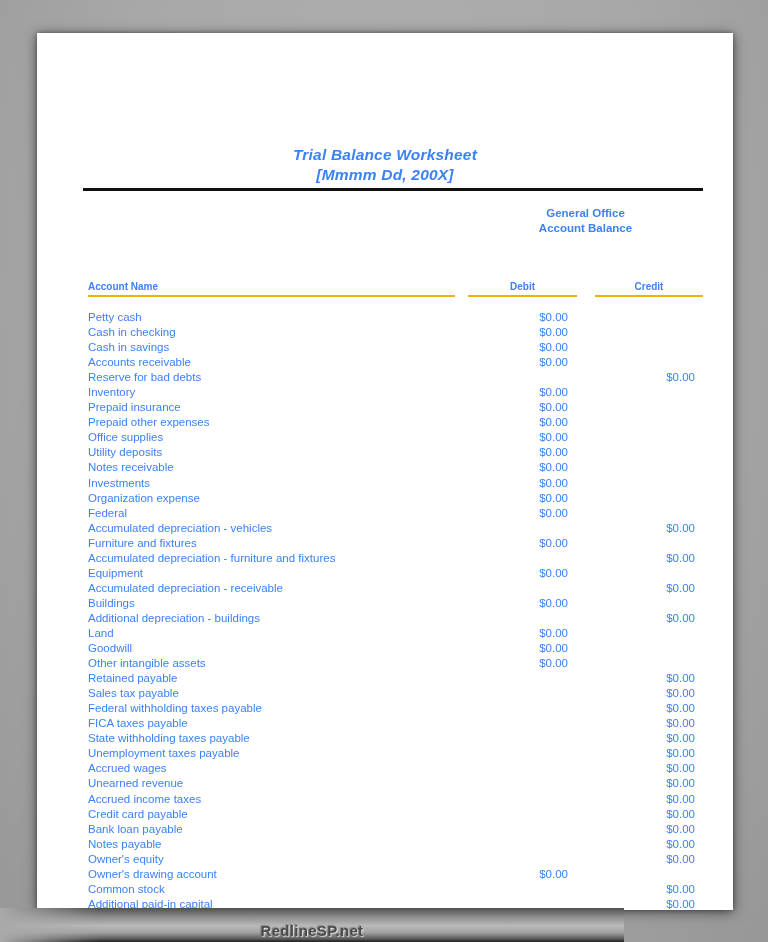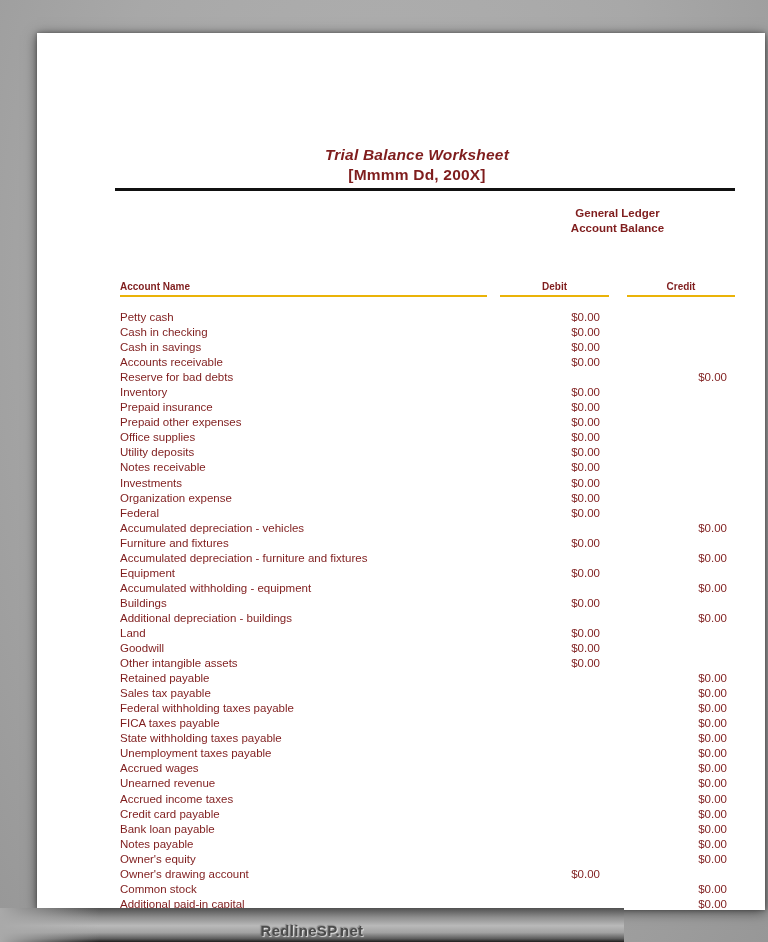--- a/index.html
+++ b/index.html
@@ -14,33 +14,32 @@
     background: radial-gradient(ellipse at 50% 32%, #b1b1b1 0%, #a8a8a8 55%, #979797 100%);
     overflow: hidden;
   }
   .page {
     position: absolute;
     left: 37px; top: 33px;
     width: 696px; height: 877px;
     background: #ffffff;
     box-shadow: 0 2px 12px rgba(0,0,0,0.55), 0 0 4px rgba(0,0,0,0.35);
     overflow: hidden;
-    color: #7f1d1d;
-    padding-left: 32px;
+    color: #3b82f6;
   }
   .doc-title {
     margin-top: 112px;
     text-align: center;
     font-size: 15.5px; font-weight: bold; font-style: italic;
     line-height: 20px;
     letter-spacing: 0.2px;
   }
   .doc-subtitle {
     text-align: center;
-    font-size: 15.5px; font-weight: bold; 
+    font-size: 15.5px; font-weight: bold; font-style: italic;
     line-height: 20px;
     letter-spacing: 0.2px;
   }
   .title-rule {
     height: 3px;
     background: #111;
     margin: 3px 30px 0 46px;
   }
   .content { padding: 0 30px 0 51px; }
   .group-row { display: flex; margin-top: 15px; }
@@ -105,21 +104,21 @@
 
     <div class="doc-subtitle">[Mmmm Dd, 200X]</div>
 
     <div class="title-rule"></div>
 
     <div class="content">
 
       <div class="group-row">
         <div class="group-spacer"></div>
         <div class="gl-group">
-          <div>General Ledger</div>
+          <div>General Office</div>
           <div>Account Balance</div>
         </div>
       </div>
 
       <div class="col-headers">
         <div class="col-h acc-h">Account Name</div>
         <div class="gap1"></div>
         <div class="col-h debit-h">Debit</div>
         <div class="gap2"></div>
         <div class="col-h credit-h">Credit</div>
@@ -264,21 +263,21 @@
 
   <div class="trow">
     <div class="c-acc">Equipment</div>
     <div class="gap1"></div>
     <div class="c-deb">$0.00</div>
     <div class="gap2"></div>
     <div class="c-cre"></div>
   </div>
 
   <div class="trow">
-    <div class="c-acc">Accumulated withholding - equipment</div>
+    <div class="c-acc">Accumulated depreciation - receivable</div>
     <div class="gap1"></div>
     <div class="c-deb"></div>
     <div class="gap2"></div>
     <div class="c-cre">$0.00</div>
   </div>
 
   <div class="trow">
     <div class="c-acc">Buildings</div>
     <div class="gap1"></div>
     <div class="c-deb">$0.00</div>

